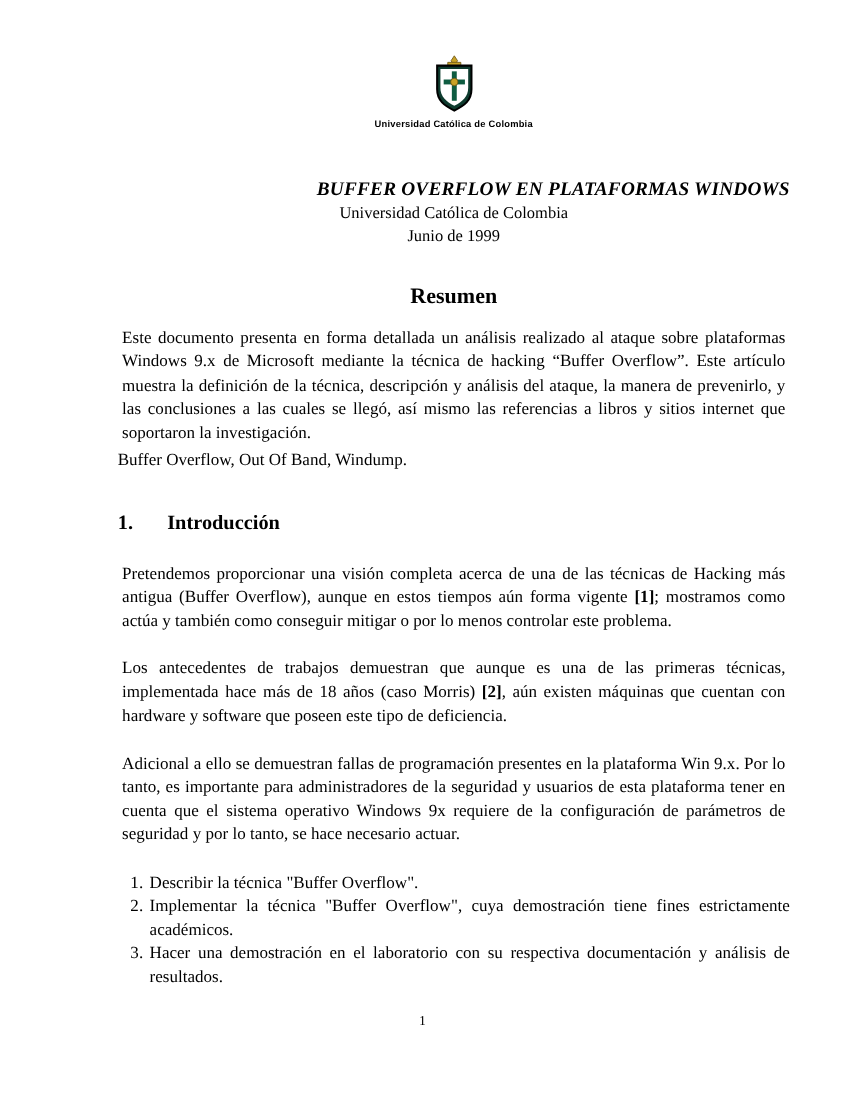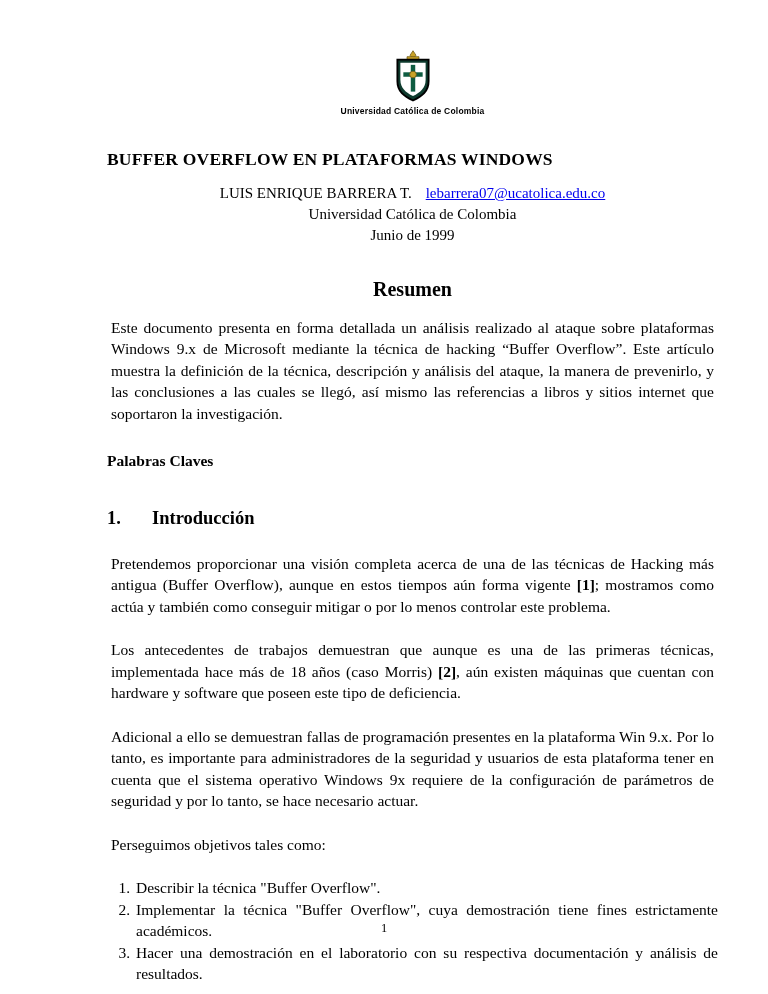--- a/index.html
+++ b/index.html
@@ -18,25 +18,26 @@
   .logo-block { text-align: center; line-height: 1; }
   .crest { display: inline-block; }
   .logo-caption {
     font-family: "Liberation Sans", "DejaVu Sans", sans-serif;
     font-size: 8.5px;
     font-weight: bold;
     margin-top: 2px;
     letter-spacing: 0.2px;
   }
   .doc-title {
-    text-align: left;
+    text-align: right;
     font-weight: bold;
     font-size: 17.5px;
-    margin-top: 33px;
+    margin-top: 44px;
     letter-spacing: 0.2px;
+    font-style: italic;
   }
   .author-line {
     text-align: center;
     font-size: 15px;
     margin-top: 15px;
   }
   .email-link {
     color: #0000EE;
     text-decoration: underline;
     margin-left: 14px;
@@ -103,48 +104,44 @@
         <rect x="27" y="20" width="6" height="36" fill="#0e5c41"></rect>
         <rect x="17" y="30" width="26" height="6" fill="#0e5c41"></rect>
         <circle cx="30" cy="33" r="4.5" fill="#c9a227" stroke="#6b5513" stroke-width="1"></circle>
       </svg>
     </span>
     <div class="logo-caption">Universidad Católica de Colombia</div>
   </div>
 
   <div class="doc-title">BUFFER OVERFLOW EN PLATAFORMAS WINDOWS</div>
 
-  <div class="author-line">
-    <span>LUIS ENRIQUE BARRERA T.</span><a class="email-link">lebarrera07@ucatolica.edu.co</a>
-  </div>
   <div class="center-line">Universidad Católica de Colombia</div>
   <div class="center-line">Junio de 1999</div>
 
   <div class="abstract-heading">Resumen</div>
 
   <p class="body-par abstract-body">Este documento presenta en forma detallada un análisis realizado al ataque sobre plataformas Windows 9.x de Microsoft mediante la técnica de hacking “Buffer Overflow”. Este artículo muestra la definición de la técnica, descripción y análisis del ataque, la manera de prevenirlo, y las conclusiones a las cuales se llegó, así mismo las referencias a libros y sitios internet que soportaron la investigación.</p>
 
-  <div class="kw-heading">Palabras Claves</div>
+  <div class="kw-body">Buffer Overflow, Out Of Band, Windump.</div>
 
   <div class="section-heading">
     <span class="section-number">1.</span>
     <span>Introducción</span>
   </div>
 
   <p class="body-par big-gap">
     <span>Pretendemos proporcionar una visión completa acerca de una de las técnicas de Hacking más antigua (Buffer Overflow), aunque en estos tiempos aún forma vigente </span><b>[1]</b><span>; mostramos como actúa y también como conseguir mitigar o por lo menos controlar este problema.</span>
   </p>
 
   <p class="body-par par-gap">
     <span>Los antecedentes de trabajos  demuestran que aunque es una de las primeras técnicas, implementada hace más de 18 años (caso Morris) </span><b>[2]</b><span>, aún existen máquinas que cuentan con hardware y software que poseen este tipo de deficiencia.</span>
   </p>
 
   <p class="body-par par-gap">Adicional a ello se demuestran fallas de programación presentes en la plataforma Win 9.x.  Por lo tanto, es importante para administradores de la seguridad y usuarios de esta plataforma tener en cuenta que el sistema operativo Windows 9x requiere de la configuración de parámetros de seguridad y por lo tanto, se hace necesario actuar.</p>
 
-  <p class="body-par par-gap">Perseguimos objetivos tales como:</p>
 
   <ol class="objectives">
     <li>Describir la técnica "Buffer Overflow".</li>
     <li>Implementar la técnica "Buffer Overflow", cuya demostración tiene fines estrictamente académicos.</li>
     <li>Hacer una demostración en el laboratorio con su respectiva documentación y análisis de resultados.</li>
   </ol>
 
   <div class="page-number">1</div>
 
 </div>

